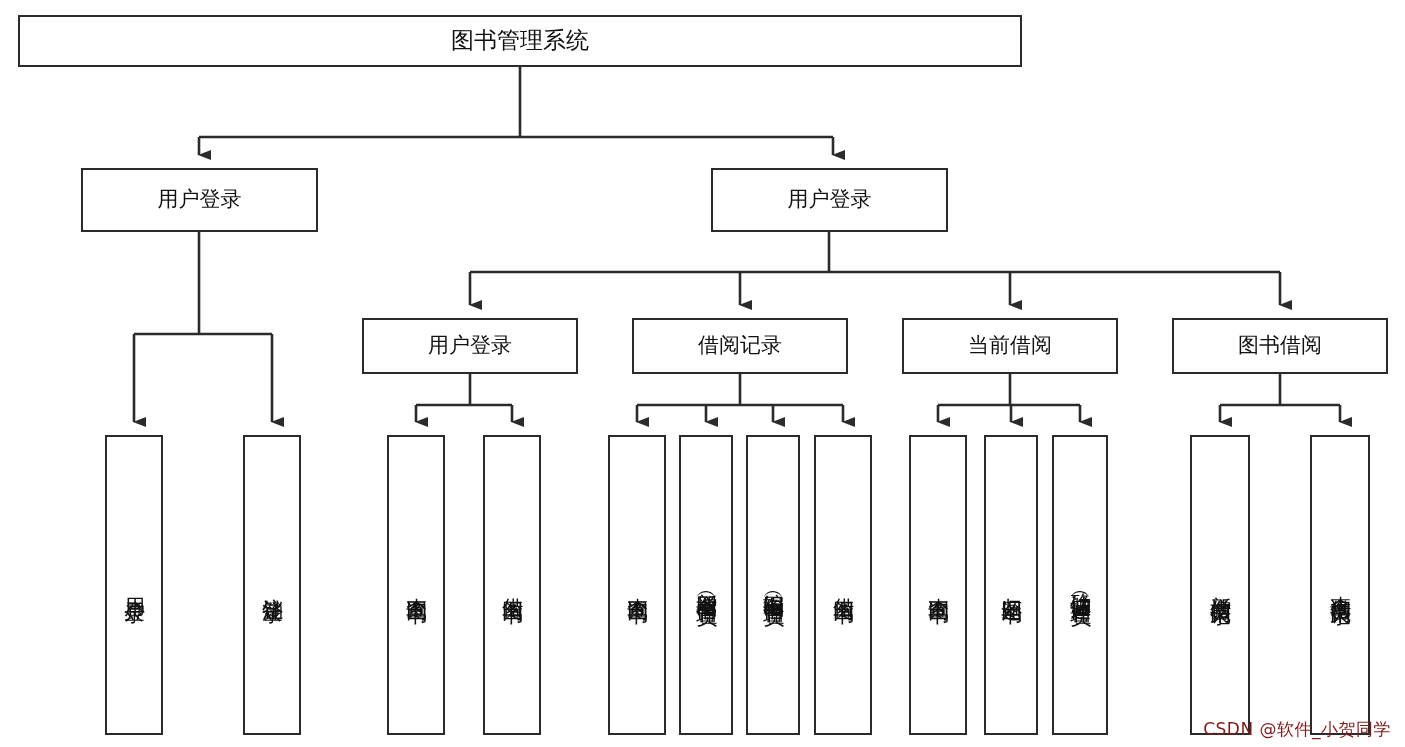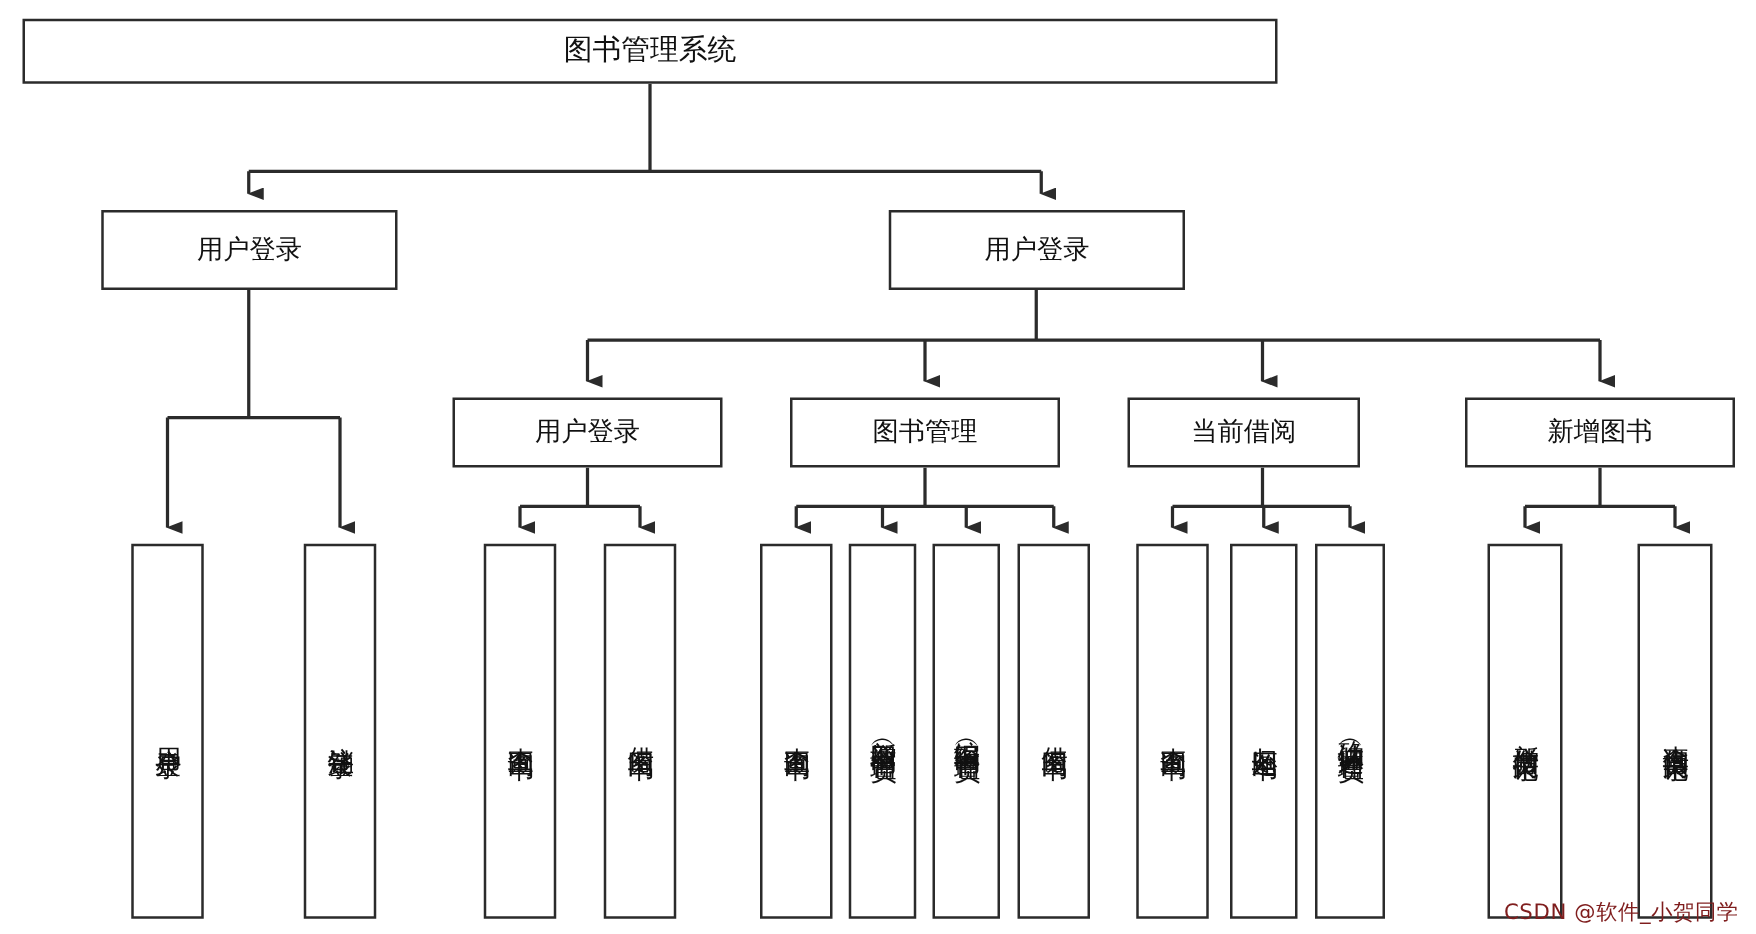--- a/index.html
+++ b/index.html
@@ -129,29 +129,29 @@
 
   <div class="node l2" style="left:711px;top:168px;width:237px;height:64px;">
     <span class="lbl">用户登录</span>
   </div>
 
   <div class="node l3" style="left:362px;top:318px;width:216px;height:56px;">
     <span class="lbl">用户登录</span>
   </div>
 
   <div class="node l3" style="left:632px;top:318px;width:216px;height:56px;">
-    <span class="lbl">图书管理</span>
-  </div>
-
-  <div class="node l3" style="left:902px;top:318px;width:186px;height:56px;">
+    <span class="lbl">借阅记录</span>
+  </div>
+
+  <div class="node l3" style="left:902px;top:318px;width:216px;height:56px;">
     <span class="lbl">当前借阅</span>
   </div>
 
   <div class="node l3" style="left:1172px;top:318px;width:216px;height:56px;">
-    <span class="lbl">新增图书</span>
+    <span class="lbl">图书借阅</span>
   </div>
 
   <div class="node leaf" style="left:105px;top:435px;width:58px;height:300px;">
     <span class="lbl">用户登录</span>
   </div>
 
   <div class="node leaf" style="left:243px;top:435px;width:58px;height:300px;">
     <span class="lbl">注销登录</span>
   </div>
 

